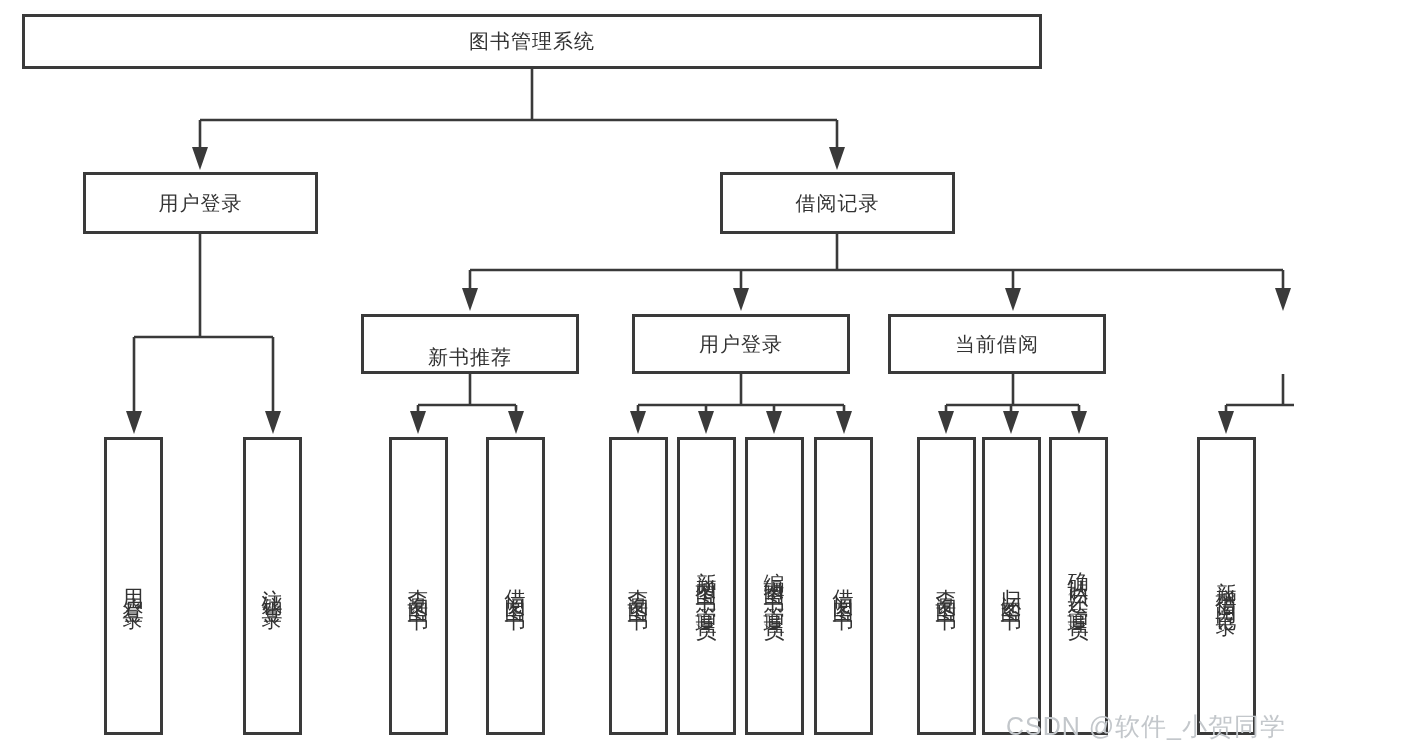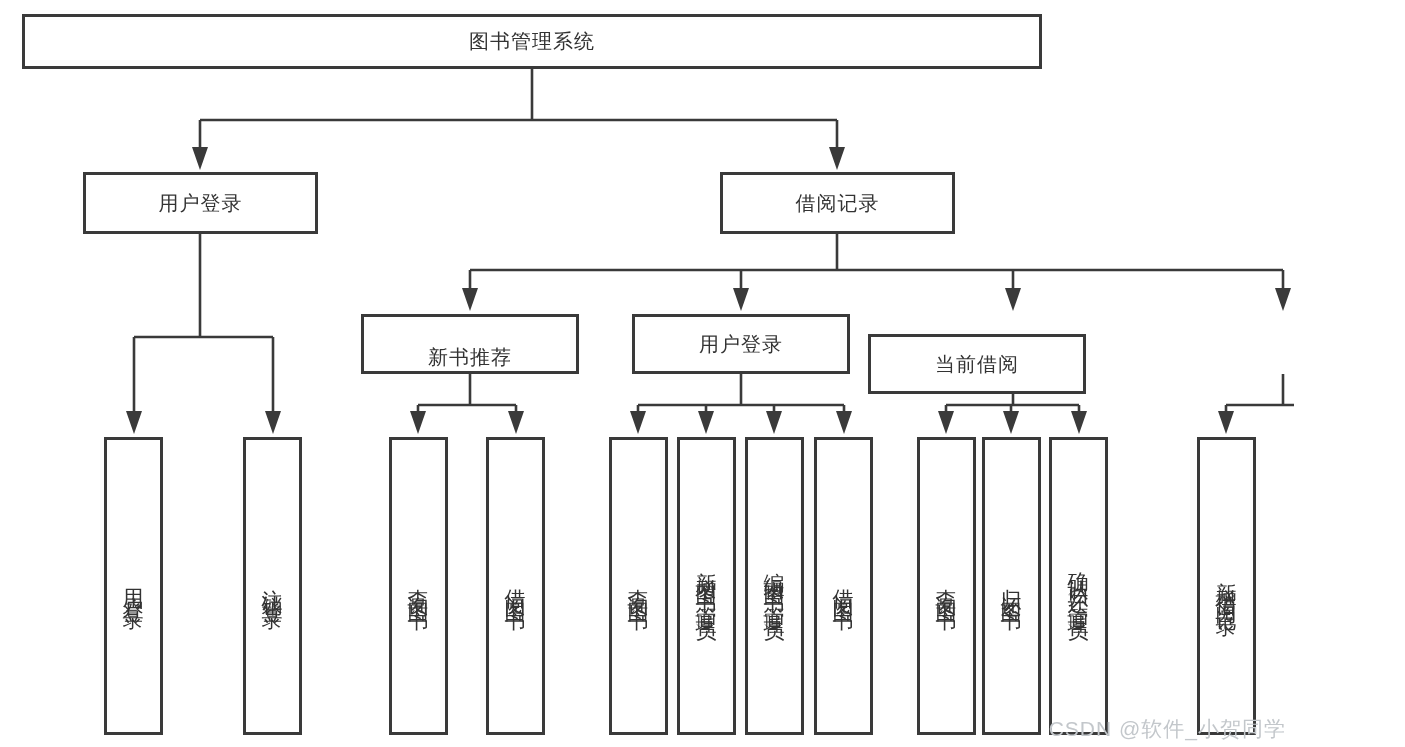--- a/index.html
+++ b/index.html
@@ -40,21 +40,21 @@
     writing-mode: vertical-rl;
     text-orientation: mixed;
     font-size: 21px;
     letter-spacing: 7px;
     line-height: 1;
   }
   .watermark {
     position: absolute;
     right: 8px;
     bottom: 4px;
-    font-size: 21px;
+    font-size: 25px;
     color: #c3c7cb;
     letter-spacing: 1px;
     z-index: 5;
     white-space: nowrap;
   }
 </style>
 </head>
 <body>
 
 <div id="canvas">
@@ -141,21 +141,21 @@
   <div class="node h-node" style="left:720px; top:172px; width:235px; height:62px;">
     <span>借阅记录</span>
   </div>
 
   <div class="node h-node" style="left:361px; top:314px; width:218px; height:60px;align-items:flex-end;">
     <span>新书推荐</span>
   </div>
   <div class="node h-node" style="left:632px; top:314px; width:218px; height:60px;">
     <span>用户登录</span>
   </div>
-  <div class="node h-node" style="left:868px; top:314px; width:218px; height:60px;margin-top:20px;">
+  <div class="node h-node" style="left:888px; top:314px; width:218px; height:60px;">
     <span>当前借阅</span>
   </div>
 
   <div class="node v-node" style="left:104px; top:437px; width:59px; height:298px;">
     <span>用户登录</span>
   </div>
   <div class="node v-node" style="left:243px; top:437px; width:59px; height:298px;">
     <span>注销登录</span>
   </div>
 

